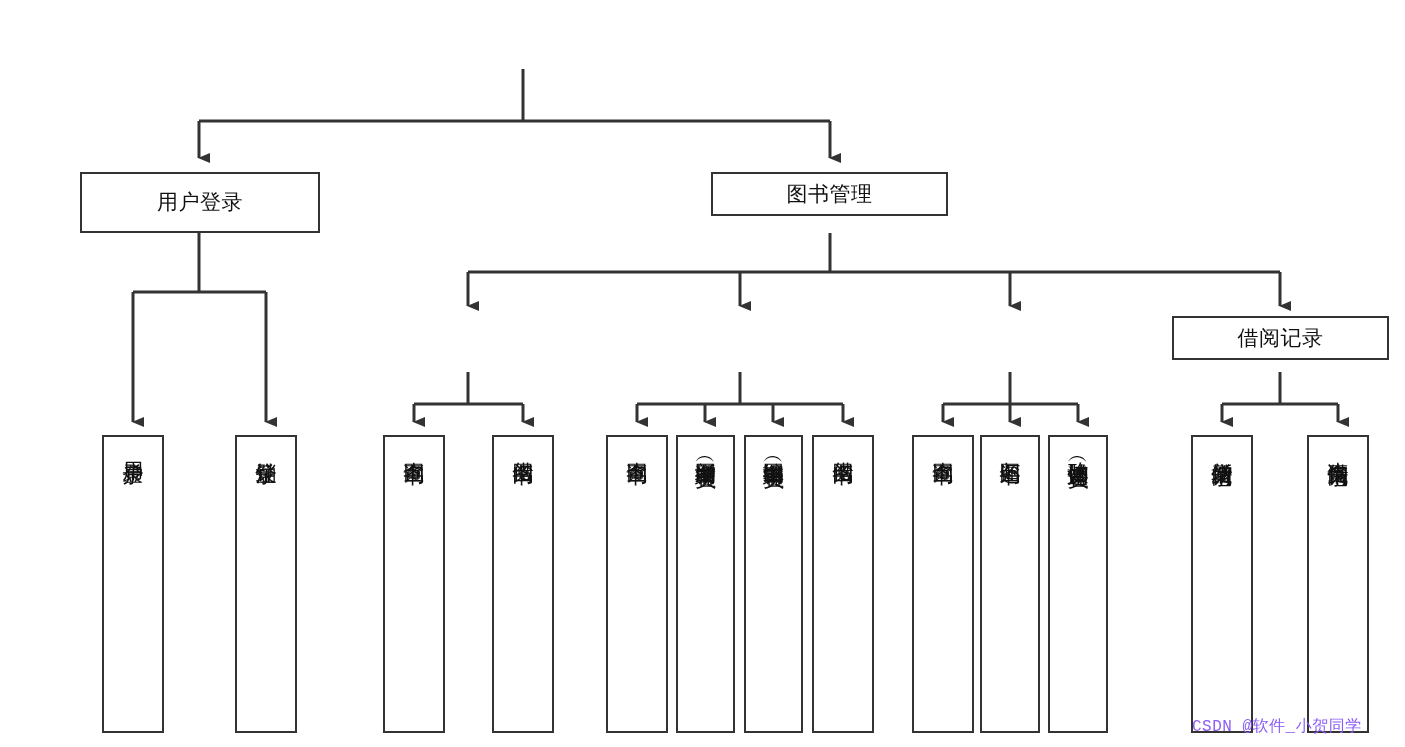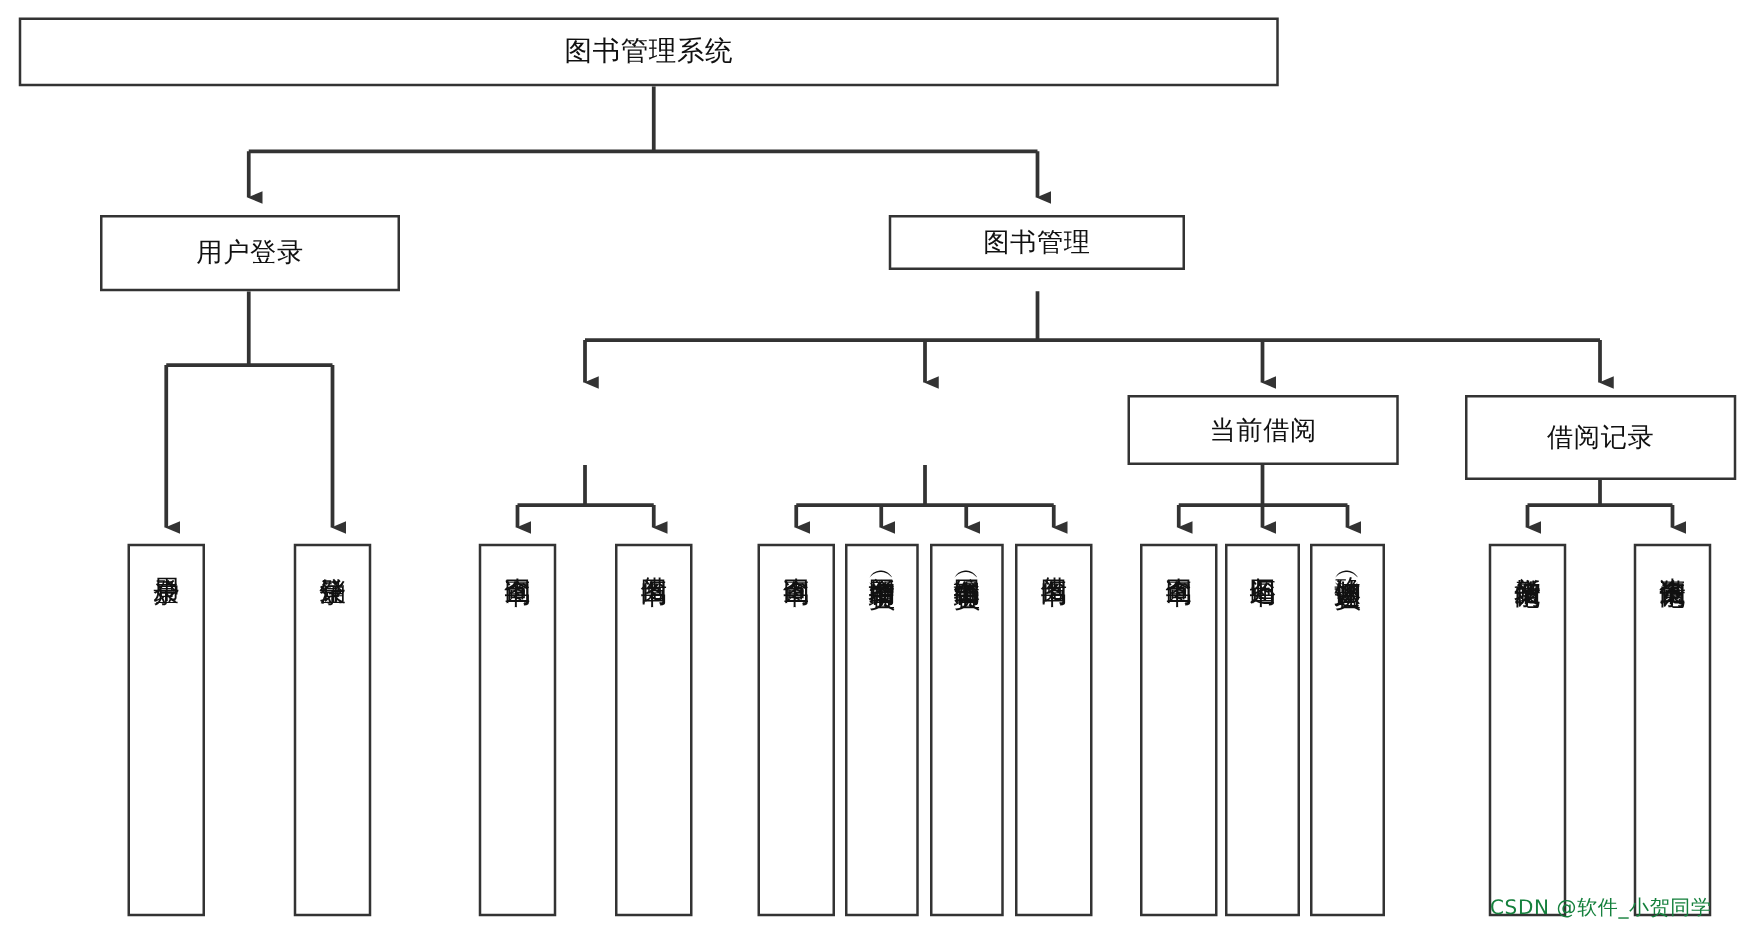--- a/index.html
+++ b/index.html
@@ -55,23 +55,24 @@
     writing-mode: vertical-rl;
     text-orientation: upright;
     font-size: 21px;
     line-height: 1.05;
     letter-spacing: 1px;
     white-space: nowrap;
   }
   .watermark {
     position: absolute;
     font-size: 16px;
-    color: #15803d;
+    color: #8b5cf6;
     white-space: nowrap;
     letter-spacing: 0.5px;
+    font-family: Liberation Mono, monospace;
   }
 </style>
 </head>
 <body>
 
 <div id="canvas">
 
   <svg id="wires" viewBox="0 0 1405 747" xmlns="http://www.w3.org/2000/svg">
     <defs>
       <marker id="arrow" viewBox="0 0 10 12" refX="5" refY="11" markerWidth="10" markerHeight="12" orient="auto-start-reverse" markerUnits="userSpaceOnUse">
@@ -117,39 +118,33 @@
       <path d="M1010,404 L1010,422" marker-end="url(#arrow)"></path>
       <path d="M1078,404 L1078,422" marker-end="url(#arrow)"></path>
 
       <path d="M1280,372 L1280,404"></path>
       <path d="M1222,404 L1338,404"></path>
       <path d="M1222,404 L1222,422" marker-end="url(#arrow)"></path>
       <path d="M1338,404 L1338,422" marker-end="url(#arrow)"></path>
     </g>
   </svg>
 
-  <div class="node root h" style="left:15px; top:14px; width:1008px; height:55px;">
-    <span class="lbl">图书管理系统</span>
-  </div>
 
   <div class="node h" style="left:80px; top:172px; width:240px; height:61px;">
     <span class="lbl">用户登录</span>
   </div>
 
   <div class="node h" style="left:711px; top:172px; width:237px; height:44px;">
     <span class="lbl">图书管理</span>
   </div>
 
 
 
-  <div class="node h" style="left:902px; top:316px; width:217px; height:56px;">
-    <span class="lbl">当前借阅</span>
-  </div>
 
-  <div class="node h" style="left:1172px; top:316px; width:217px; height:68px;justify-content:center;">
+  <div class="node h" style="left:1172px; top:316px; width:217px; height:44px;justify-content:center;">
     <span class="lbl">借阅记录</span>
   </div>
 
   <div class="node v" style="left:102px; top:435px; width:62px; height:298px;">
     <span class="lbl">用户登录</span>
   </div>
   <div class="node v" style="left:235px; top:435px; width:62px; height:298px;">
     <span class="lbl">注销登录</span>
   </div>
 

